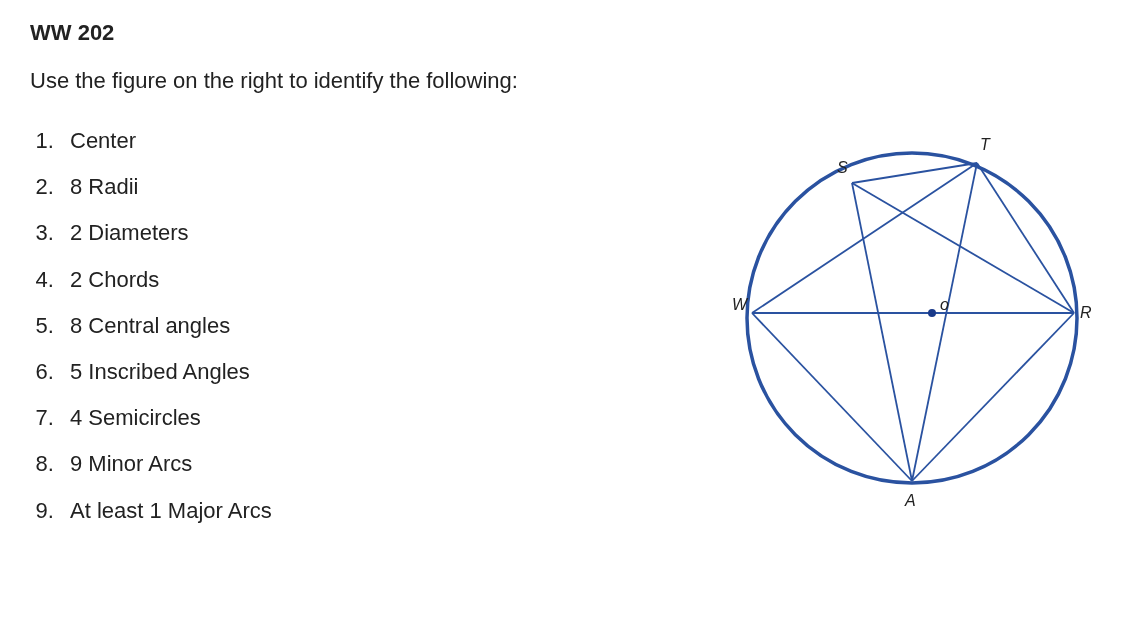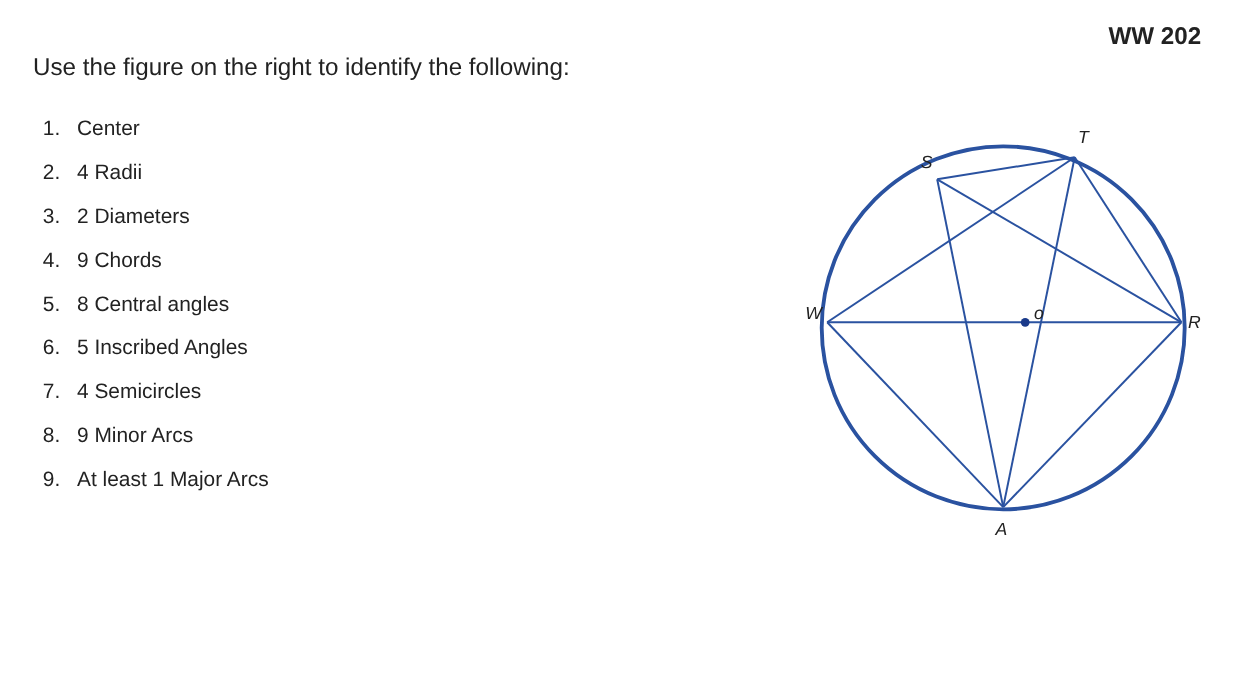--- a/index.html
+++ b/index.html
@@ -8,40 +8,39 @@
       font-family: 'Segoe UI', Arial, sans-serif;
       font-size: 18px;
       color: #222;
       width: 1122px;
       min-height: 623px;
       padding: 20px 30px;
     }
     .title {
       font-size: 22px;
       font-weight: bold;
-      margin-bottom: 2px;
-      text-align: right;
+      margin-bottom: 22px;
     }
     .instruction {
       font-size: 22px;
       margin-bottom: 24px;
     }
     .content-area {
       display: flex;
       flex-direction: row;
       align-items: flex-start;
     }
     .list-section {
       flex: 1;
       min-width: 380px;
     }
     ol {
       padding-left: 30px;
       line-height: 2.1;
-      font-size: 19px;
+      font-size: 22px;
     }
     ol li {
       padding-left: 10px;
     }
     .diagram-section {
       flex: 0 0 auto;
       margin-left: 60px;
       margin-top: -10px;
     }
     svg text {
@@ -54,23 +53,23 @@
 <body>
 
 <div class="title">WW 202</div>
 <div class="instruction">Use the figure on the right to identify the following:</div>
 
 <div class="content-area">
   <div class="list-section">
     <ol>
 
     <li>Center</li>
-        <li>4  Radii</li>
+        <li>8  Radii</li>
         <li>2  Diameters</li>
-        <li>9  Chords</li>
+        <li>2  Chords</li>
         <li>8  Central angles</li>
         <li>5  Inscribed Angles</li>
         <li>4  Semicircles</li>
         <li>9  Minor Arcs</li>
         <li>At least 1 Major Arcs</li>
       </ol>
   </div>
   <div class="diagram-section">
     
     <svg width="370" height="420" viewBox="0 0 370 420">

